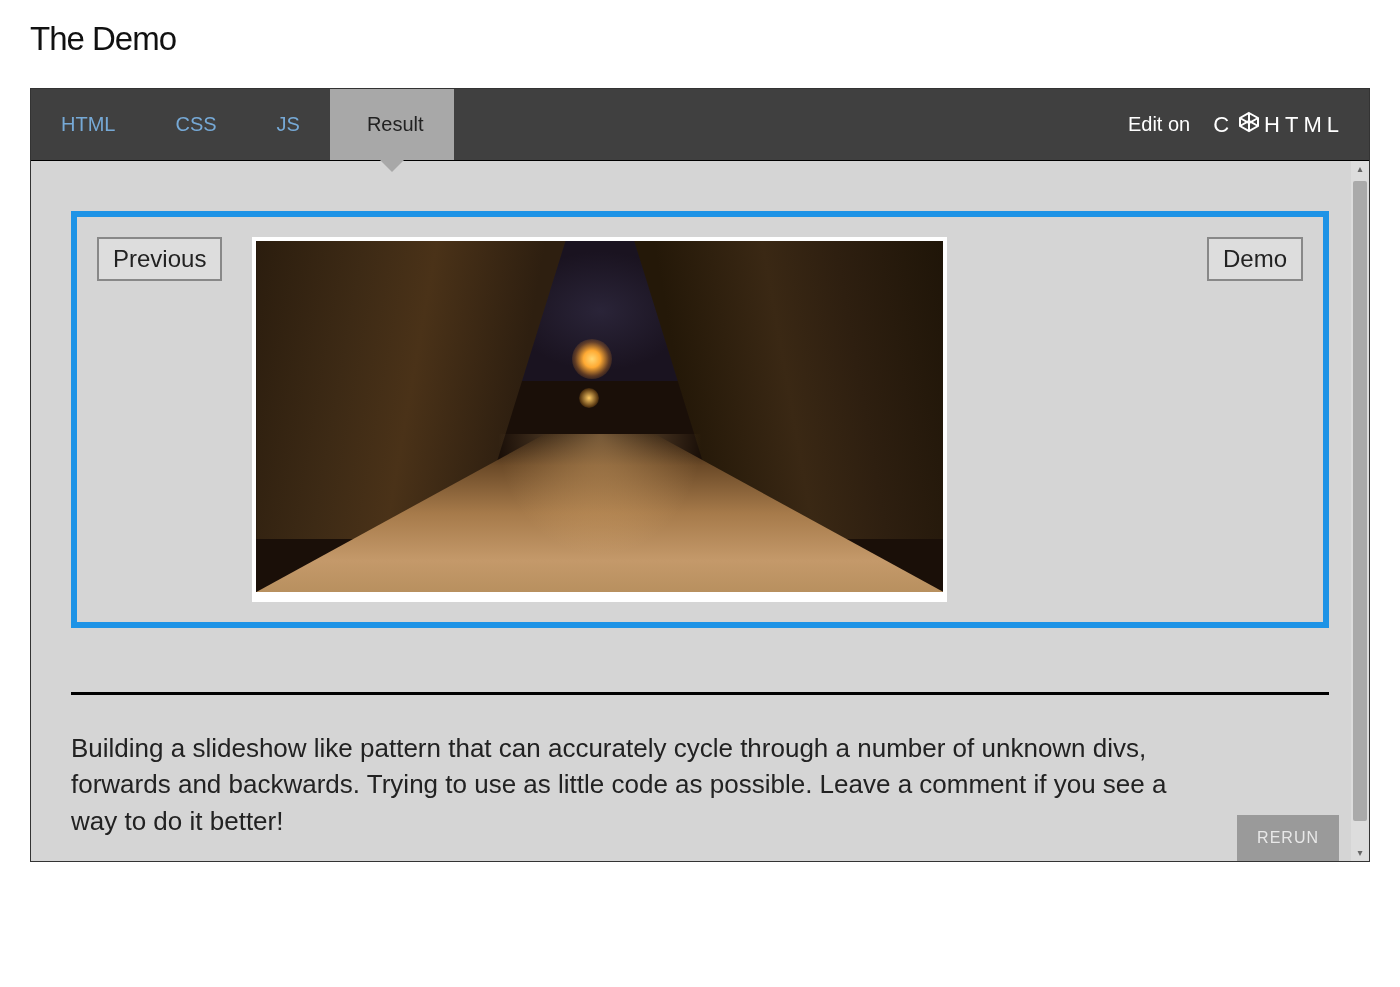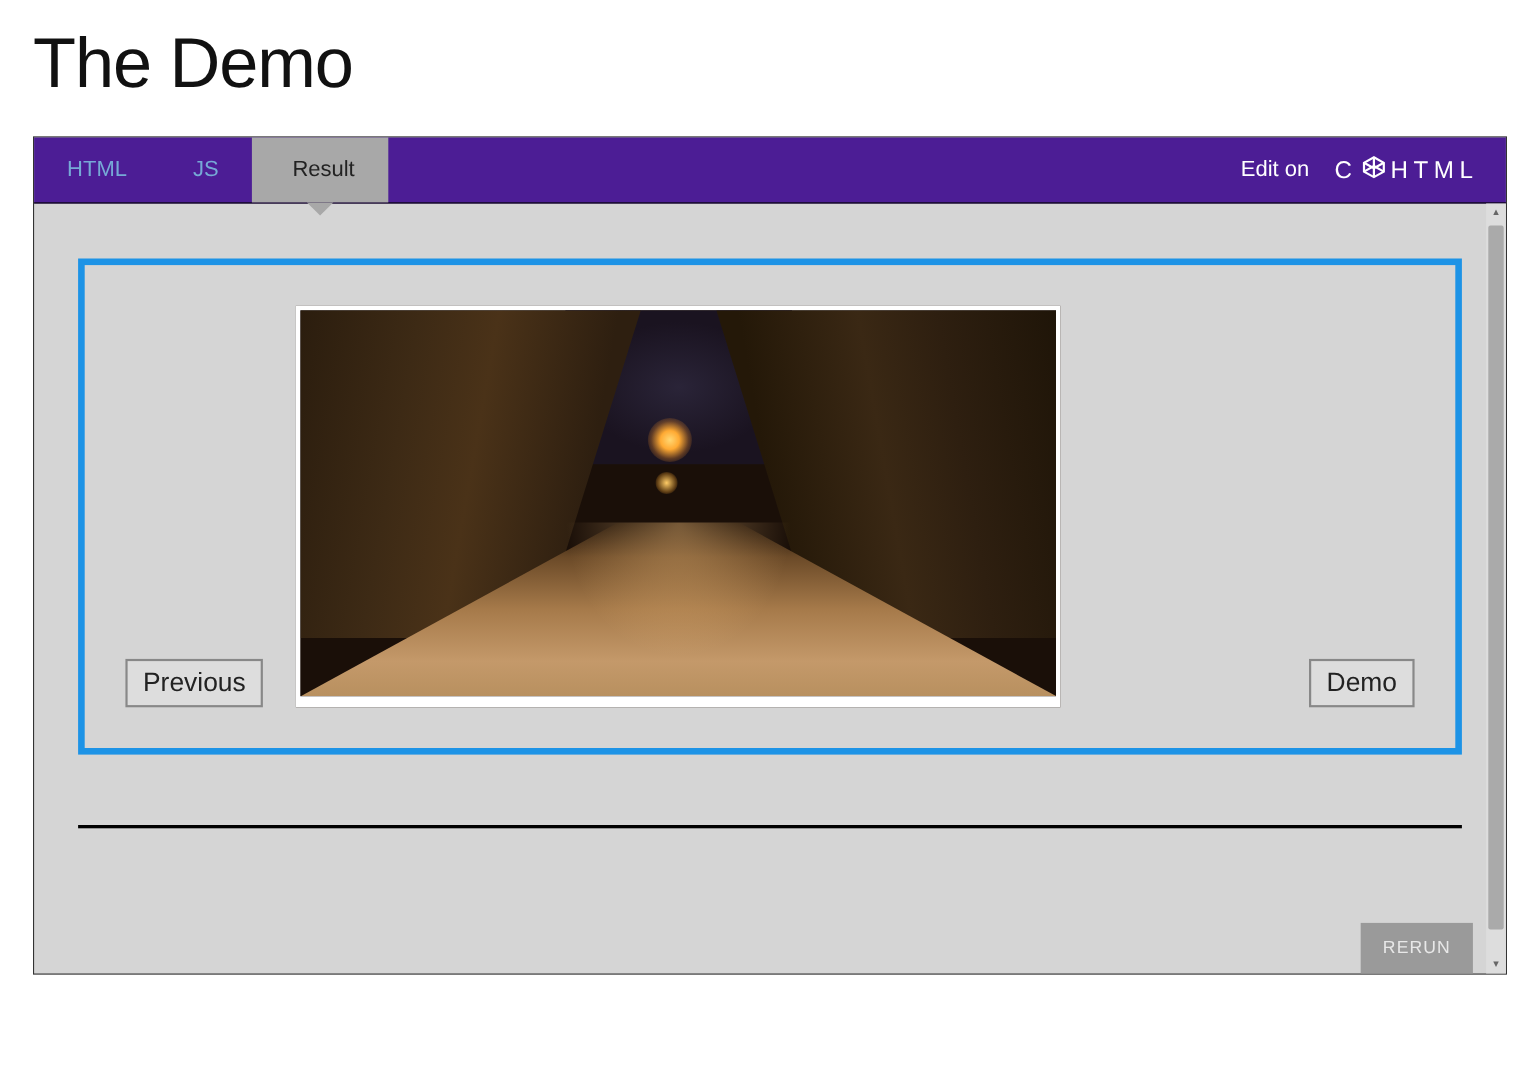--- a/index.html
+++ b/index.html
@@ -6,36 +6,36 @@
       margin: 0;
       padding: 0;
       box-sizing: border-box;
     }
     body {
       font-family: -apple-system, BlinkMacSystemFont, "Segoe UI", Helvetica, Arial, sans-serif;
       background: #fff;
       padding: 20px 30px;
     }
     .page-title {
-      font-size: 64px;
+      font-size: 33px;
       font-weight: 400;
       color: #111;
       margin-bottom: 30px;
       letter-spacing: -1px;
     }
     .codepen-embed {
       border: 1px solid #333;
       background: #d5d5d5;
       position: relative;
     }
     .codepen-header {
-      background: #4c1d95;
-      display: flex;
-      align-items: center;
-      height: 60px;
+      background: #404040;
+      display: flex;
+      align-items: center;
+      height: 72px;
       border-bottom: 1px solid #000;
     }
     .codepen-tabs {
       display: flex;
       align-items: stretch;
       height: 100%;
     }
     .codepen-tab {
       padding: 0 30px;
       display: flex;
@@ -112,23 +112,23 @@
       font-size: 10px;
       text-align: center;
       color: #666;
       line-height: 16px;
     }
     .scrollbar-arrow.up { top: 0; }
     .scrollbar-arrow.down { bottom: 0; }
     .slideshow-box {
       border: 6px solid #1d93e6;
       background: #d5d5d5;
-      padding: 37px;
-      display: flex;
-      align-items: flex-end;
+      padding: 20px;
+      display: flex;
+      align-items: flex-start;
       gap: 30px;
       margin-bottom: 64px;
     }
     .nav-button {
       background: #ddd;
       border: 2px solid #888;
       padding: 6px 14px;
       font-size: 24px;
       font-family: inherit;
       cursor: pointer;
@@ -235,20 +235,21 @@
   </style>
 </head>
 <body>
 
 <h1 class="page-title">The Demo</h1>
 
 <div class="codepen-embed">
   <div class="codepen-header">
     <div class="codepen-tabs">
       <div class="codepen-tab">HTML</div>
+      <div class="codepen-tab">CSS</div>
       <div class="codepen-tab">JS</div>
       <div class="codepen-tab active">Result</div>
     </div>
     <div class="codepen-edit">
       <span>Edit on</span>
       <span class="codepen-logo">
         <span>C</span>
         <span class="codepen-logo-icon">
           <svg width="24" height="24" viewBox="0 0 24 24" fill="none" stroke="#fff" stroke-width="2">
             <polygon points="12,3 21,8 21,16 12,21 3,16 3,8"></polygon>
@@ -279,16 +280,17 @@
         <div class="slide-path"></div>
         <div class="slide-path-glow"></div>
         <div class="slide-light"></div>
         <div class="slide-light2"></div>
       </div>
       <button class="nav-button next">Demo</button>
     </div>
 
     <div class="divider"></div>
 
+    <p class="description">Building a slideshow like pattern that can accurately cycle through a number of unknown divs, forwards and backwards. Trying to use as little code as possible. Leave a comment if you see a way to do it better!</p>
 
     <button class="rerun-button">RERUN</button>
   </div>
 </div>
 
 </body></html>

